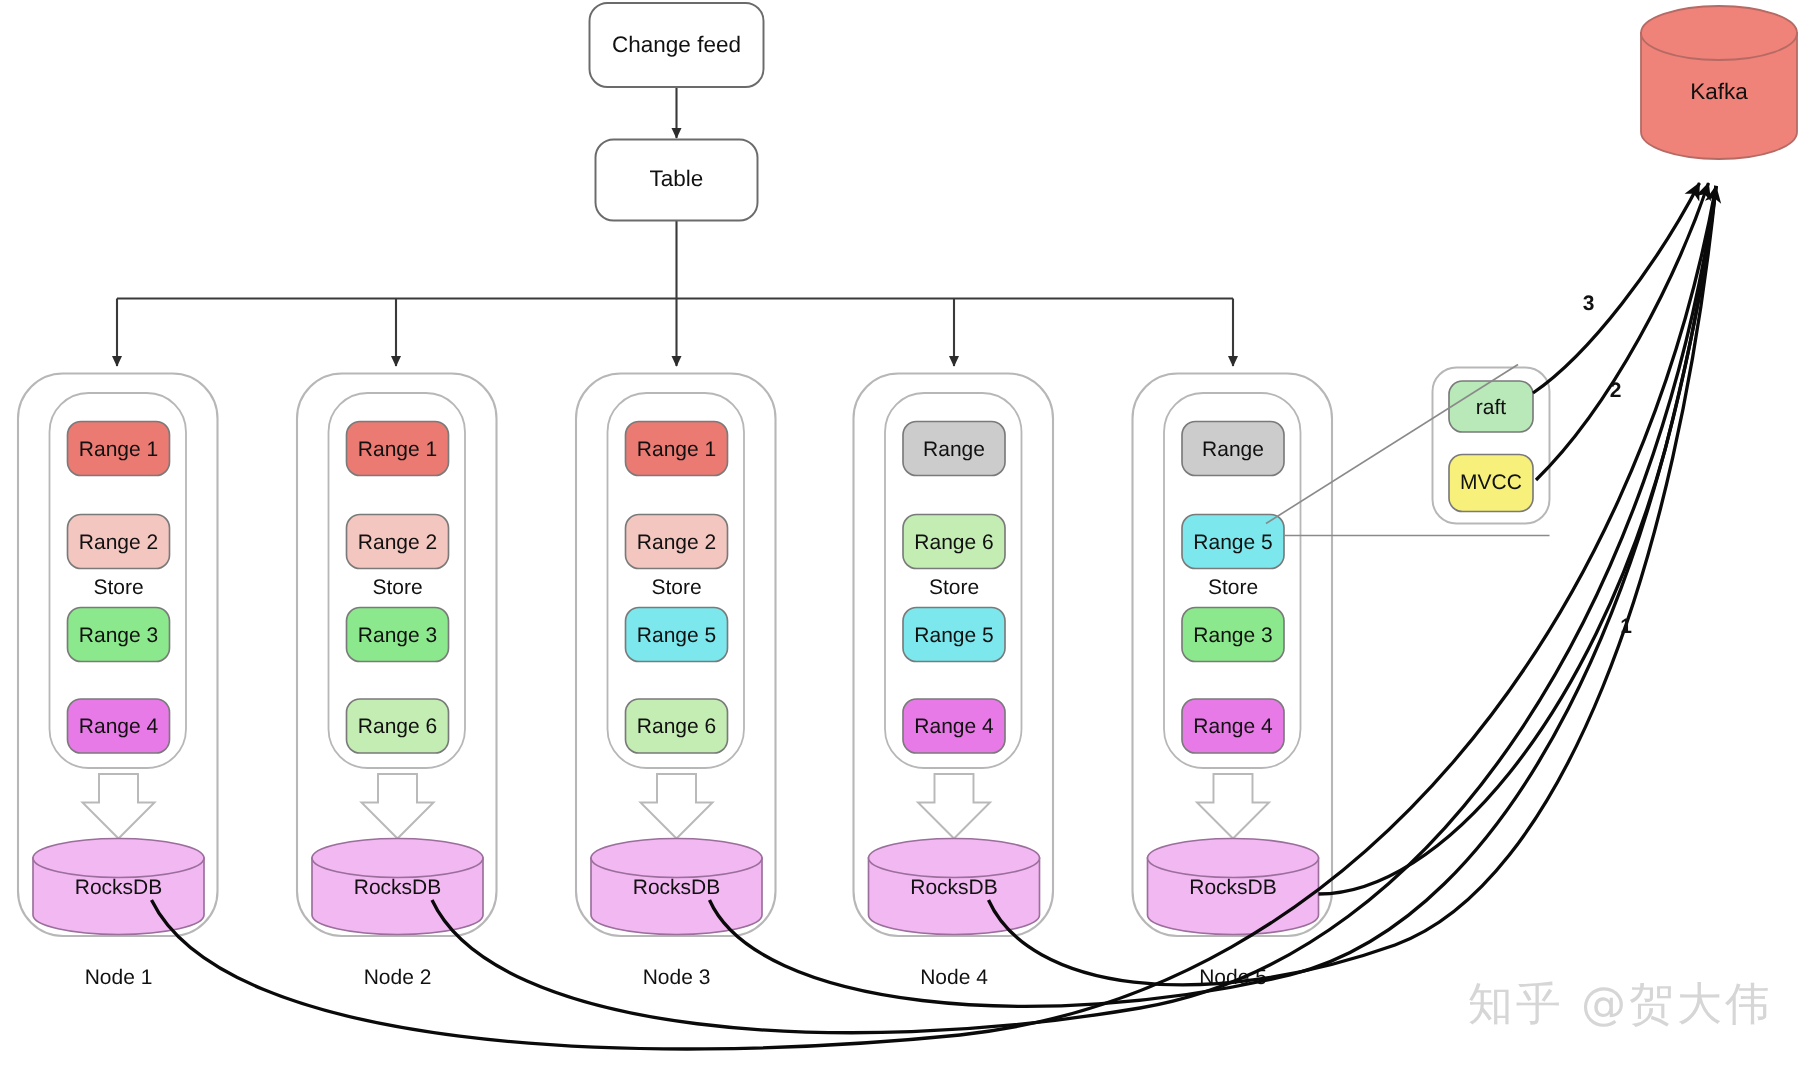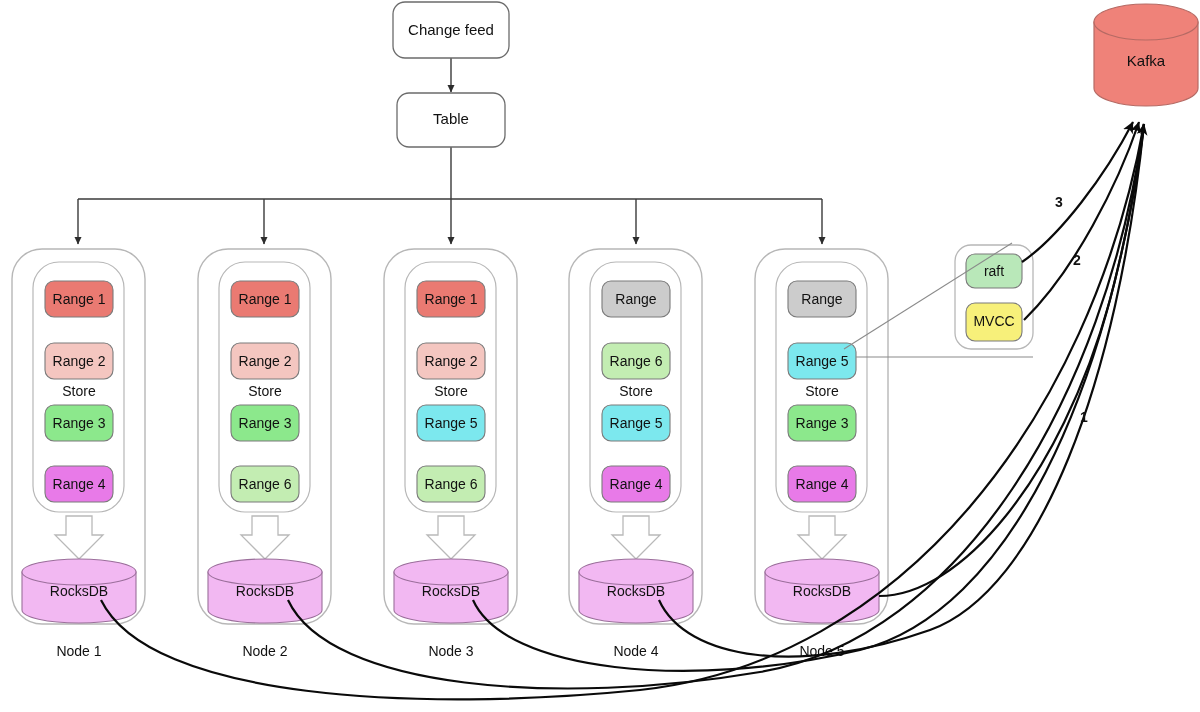--- a/index.html
+++ b/index.html
@@ -270,13 +270,14 @@
     <path class="curve" d="M659,600 C686,660 800,676 930,630 C1040,590 1118,380 1144,124"></path>
     <path class="curve" d="M879,596 C960,596 1060,480 1110,300 C1130,222 1140,160 1144,124"></path>
   </svg>
 
   <svg class="layer" id="labels" viewBox="0 0 1200 712">
     <text class="box-text t-num" x="1059" y="203">3</text>
     <text class="box-text t-num" x="1077" y="261">2</text>
     <text class="box-text t-num" x="1084" y="418">1</text>
   </svg>
 
+  <div class="watermark">知乎 @贺大伟</div>
 </div>
 
 </body></html>

